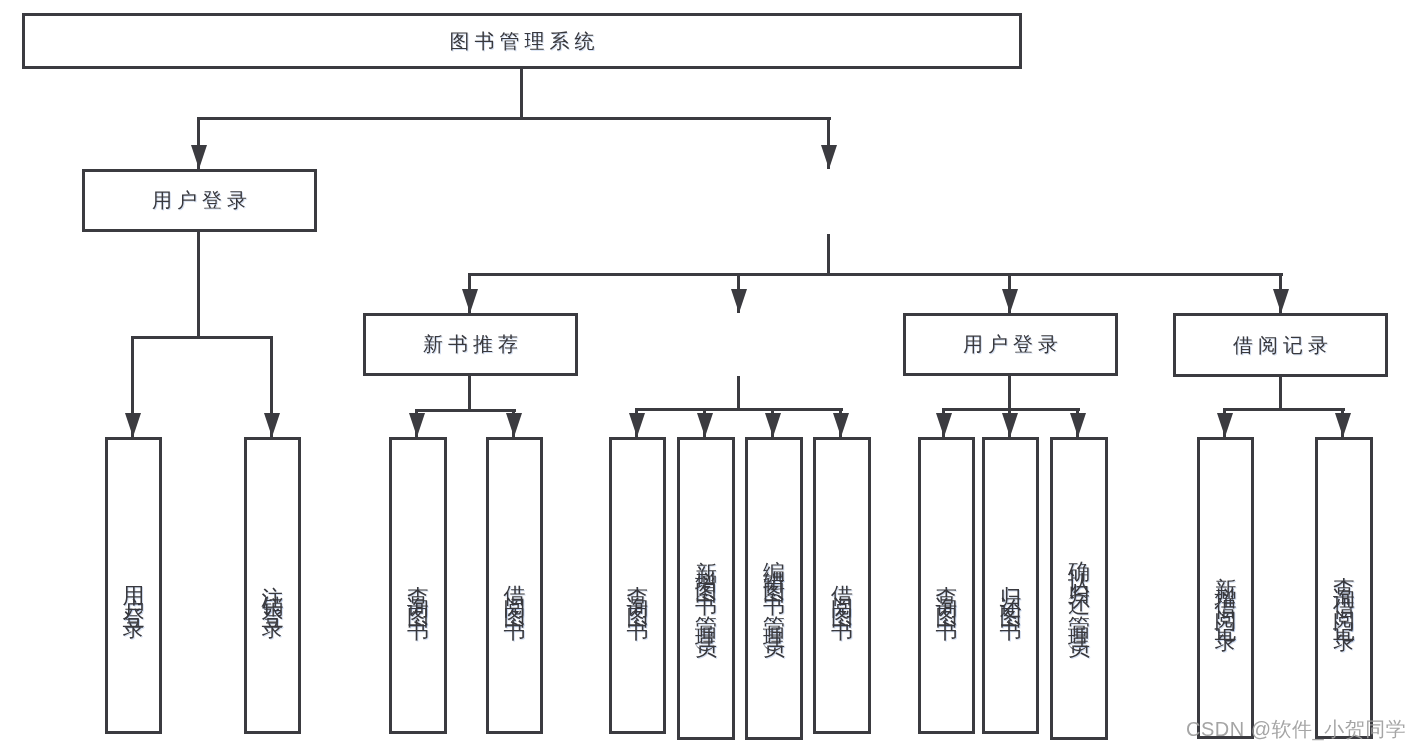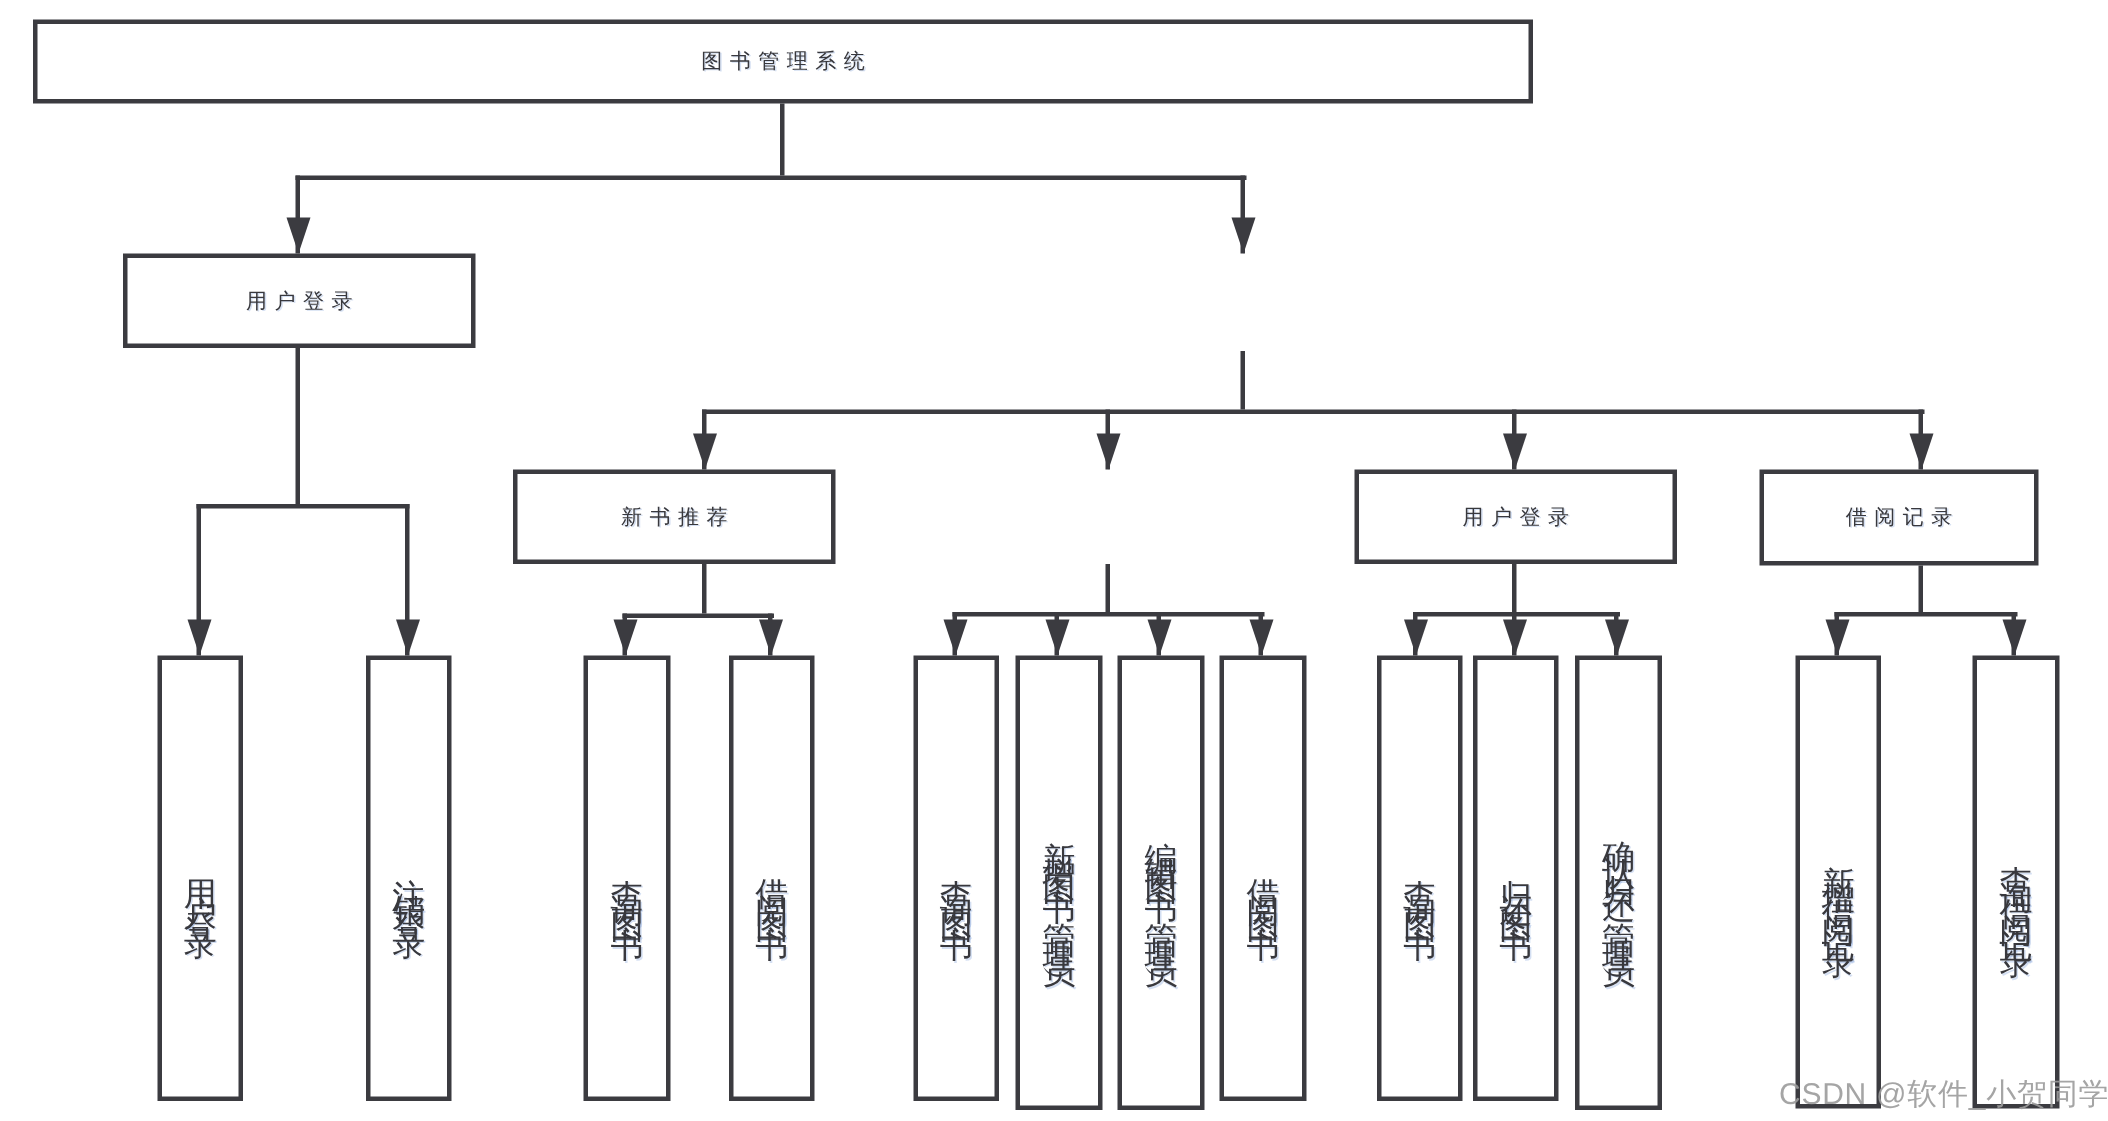--- a/index.html
+++ b/index.html
@@ -18,21 +18,21 @@
   }
   .node{
     position:absolute;
     box-sizing:border-box;
     border:3px solid var(--line);
     background:#fff;
     display:flex;align-items:center;justify-content:center;
   }
   .hlabel{
     color:var(--text);
-    font-size:14px;
+    font-size:20px;
     letter-spacing:5px;
     padding-left:5px;
     white-space:nowrap;
     text-shadow:1px 1px 0 rgba(100,140,210,0.28);
   }
   .vlabel{
     color:var(--text);
     font-size:22px;
     writing-mode:vertical-rl;
     text-orientation:mixed;
@@ -65,27 +65,27 @@
 <div id="canvas">
 
   <div class="node" style="left:22px;top:13px;width:1000px;height:56px;">
     <span class="hlabel">图书管理系统</span>
   </div>
 
   <div class="node" style="left:82px;top:169px;width:235px;height:63px;">
     <span class="hlabel">用户登录</span>
   </div>
 
-  <div class="node" style="left:342px;top:313px;width:215px;height:63px;">
+  <div class="node" style="left:363px;top:313px;width:215px;height:63px;">
     <span class="hlabel">新书推荐</span>
   </div>
   <div class="node" style="left:903px;top:313px;width:215px;height:63px;">
     <span class="hlabel">用户登录</span>
   </div>
-  <div class="node" style="left:1173px;top:313px;width:186px;height:64px;">
+  <div class="node" style="left:1173px;top:313px;width:215px;height:64px;">
     <span class="hlabel">借阅记录</span>
   </div>
 
   <div class="node" style="left:105px;top:437px;width:57px;height:297px;">
     <span class="vlabel">用户登录</span>
   </div>
   <div class="node" style="left:244px;top:437px;width:57px;height:297px;">
     <span class="vlabel">注销登录</span>
   </div>
 

